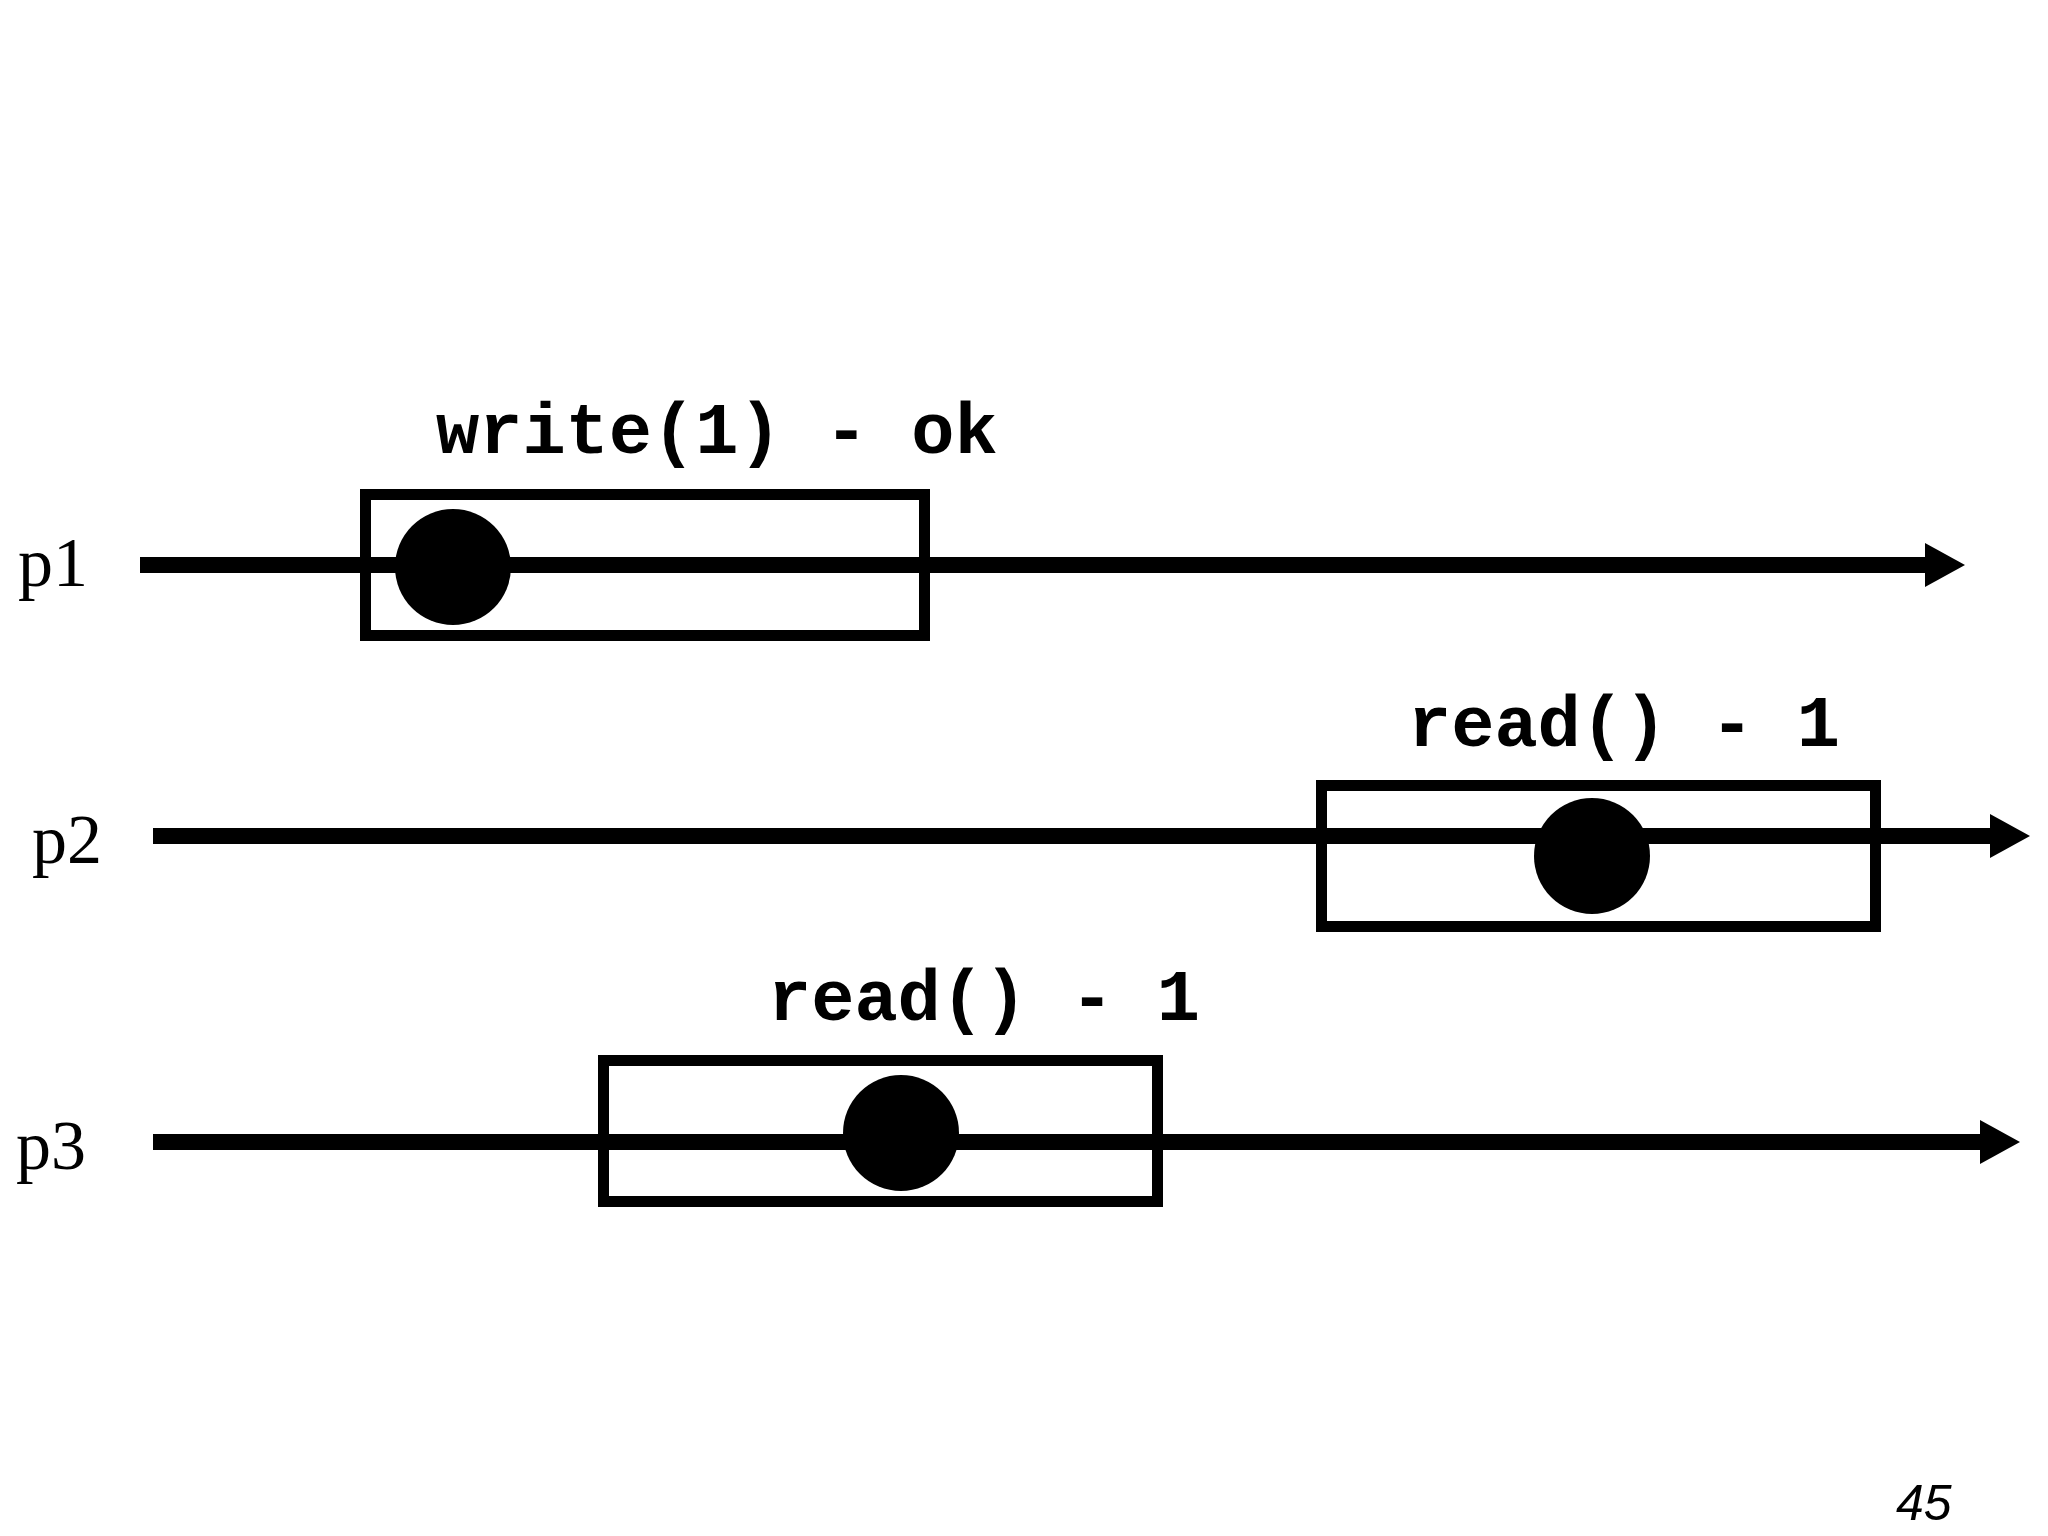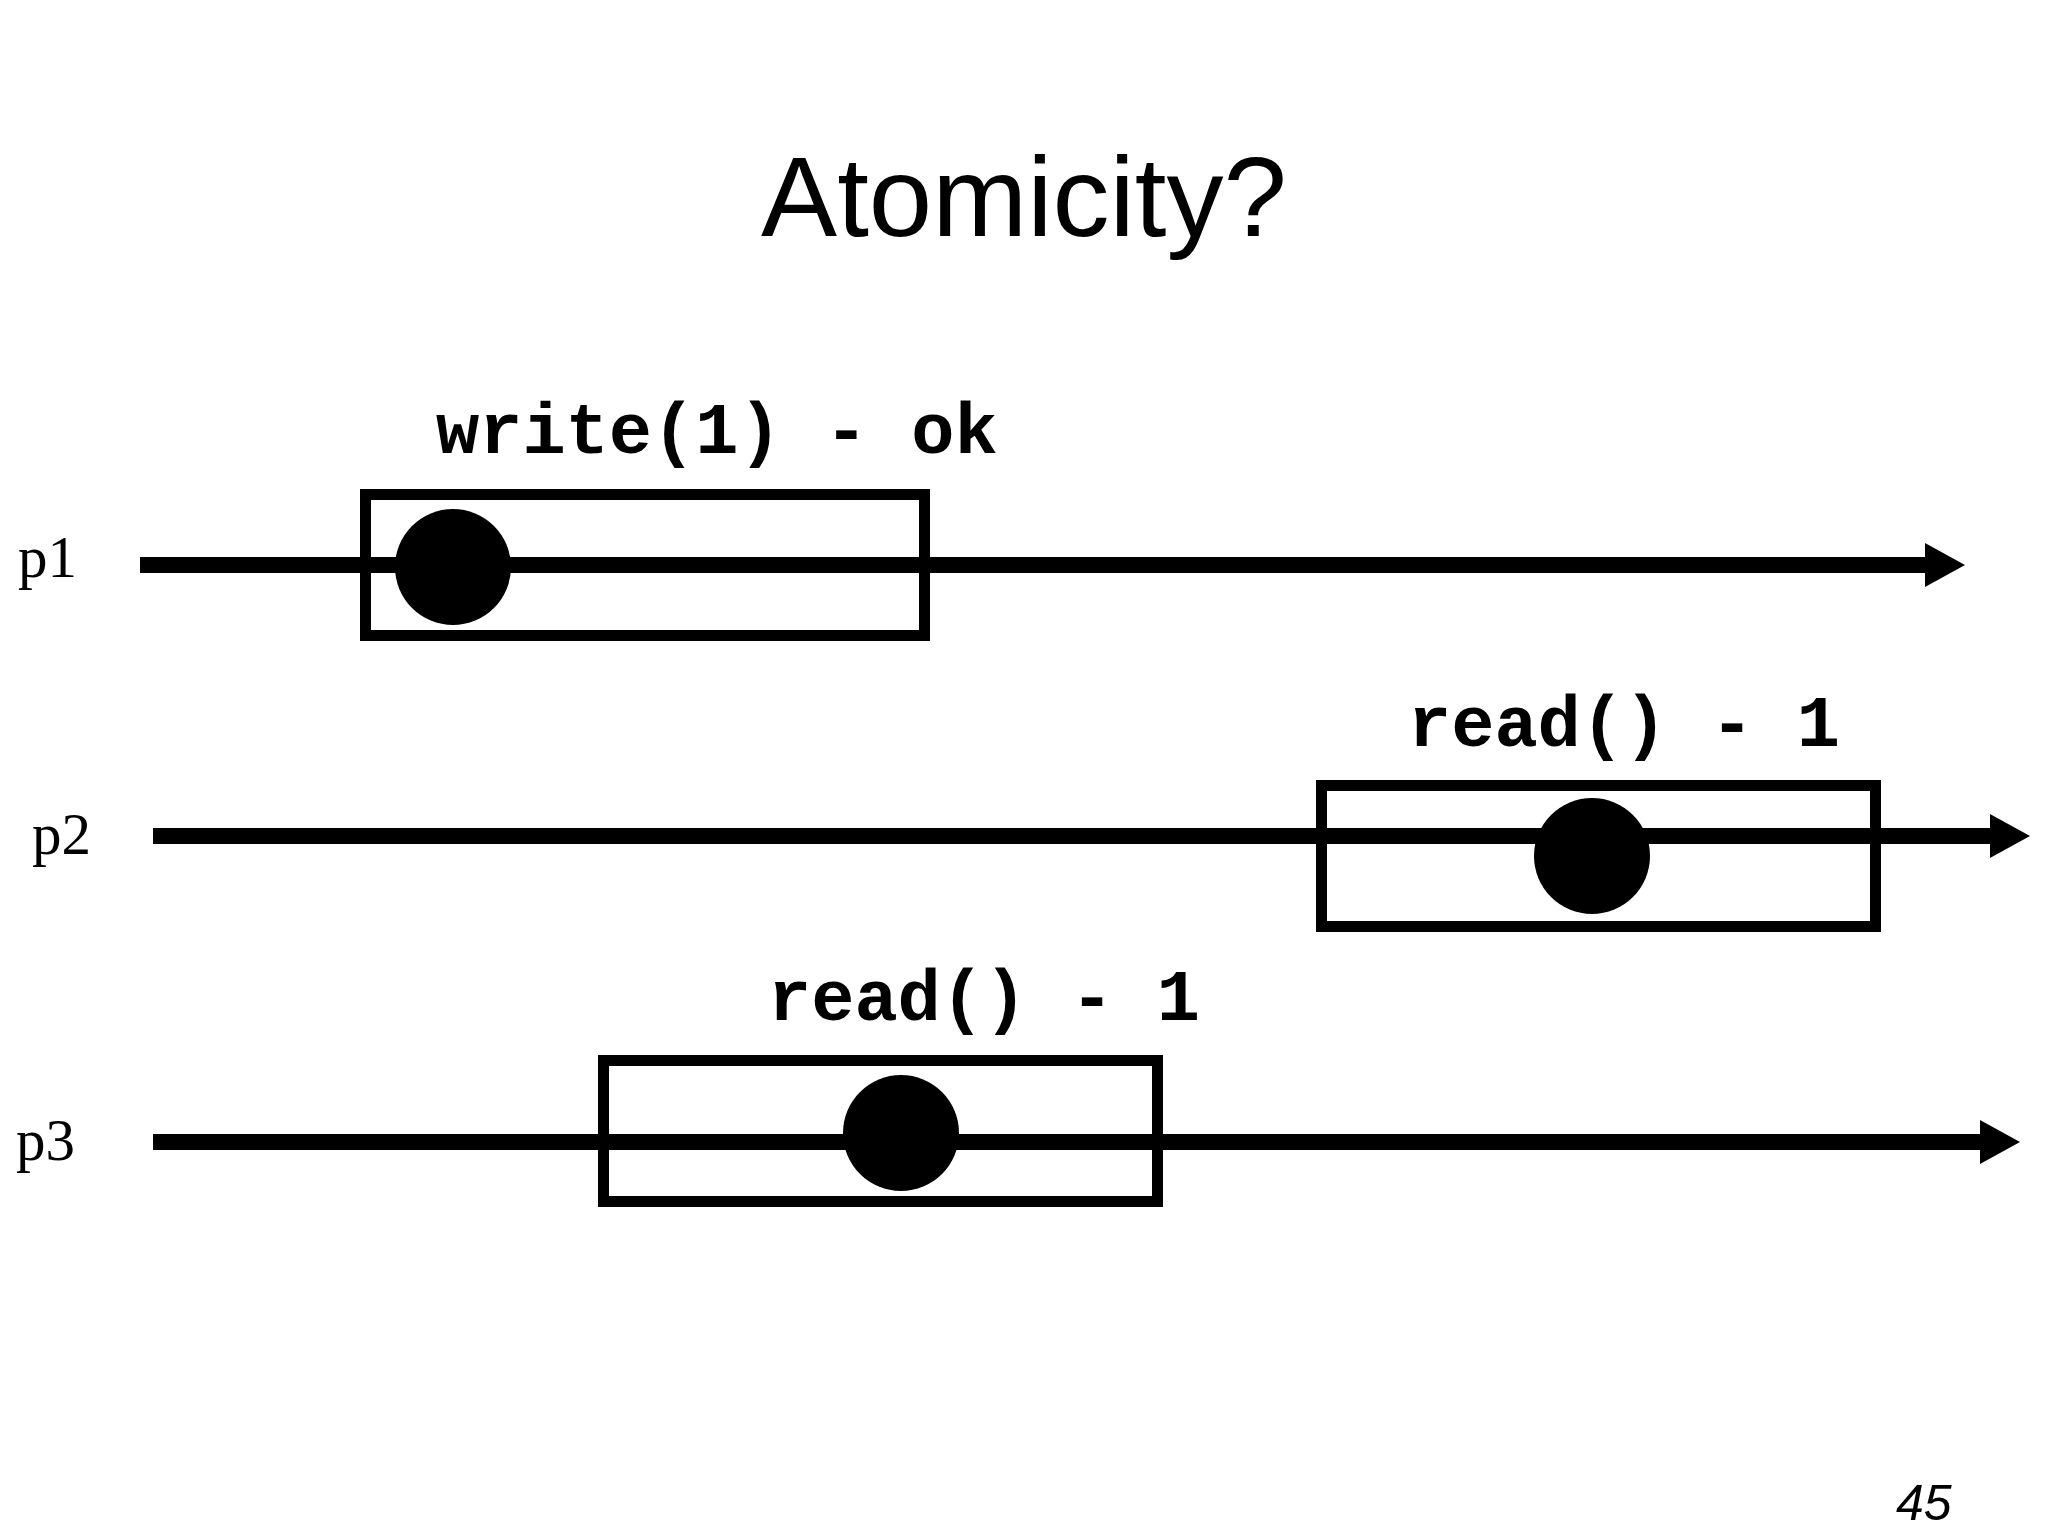--- a/index.html
+++ b/index.html
@@ -23,21 +23,21 @@
     width: 100%;
     text-align: center;
     font-size: 114px;
     font-weight: 400;
     line-height: 1;
     font-family: "Liberation Sans", sans-serif;
   }
   .proc-label {
     position: absolute;
     font-family: "Liberation Serif", serif;
-    font-size: 59px;
+    font-size: 70px;
     line-height: 1;
   }
   .op-label {
     position: absolute;
     font-family: "Liberation Mono", "DejaVu Sans Mono", monospace;
     font-weight: bold;
     font-size: 72px;
     line-height: 1;
     white-space: pre;
   }
@@ -99,21 +99,20 @@
   #p3-head     { left: 1980px; top: 1120px; }
   #p3-interval { left: 598px;  top: 1055px; width: 565px; height: 152px; }
   #p3-dot      { left: 843px;  top: 1075px; }
   #p3-op       { left: 768px;  top: 965px; }
 </style>
 </head>
 <body>
 
 <div class="slide">
 
-  <div class="title">Atomicity?</div>
 
   <div>
     <span class="op-label" id="p1-op">write(1) - ok</span>
     <div class="tl-line" id="p1-line"></div>
     <div class="tl-head" id="p1-head"></div>
     <div class="interval" id="p1-interval"></div>
     <div class="dot" id="p1-dot"></div>
     <span class="proc-label" id="p1-label">p1</span>
   </div>
 

